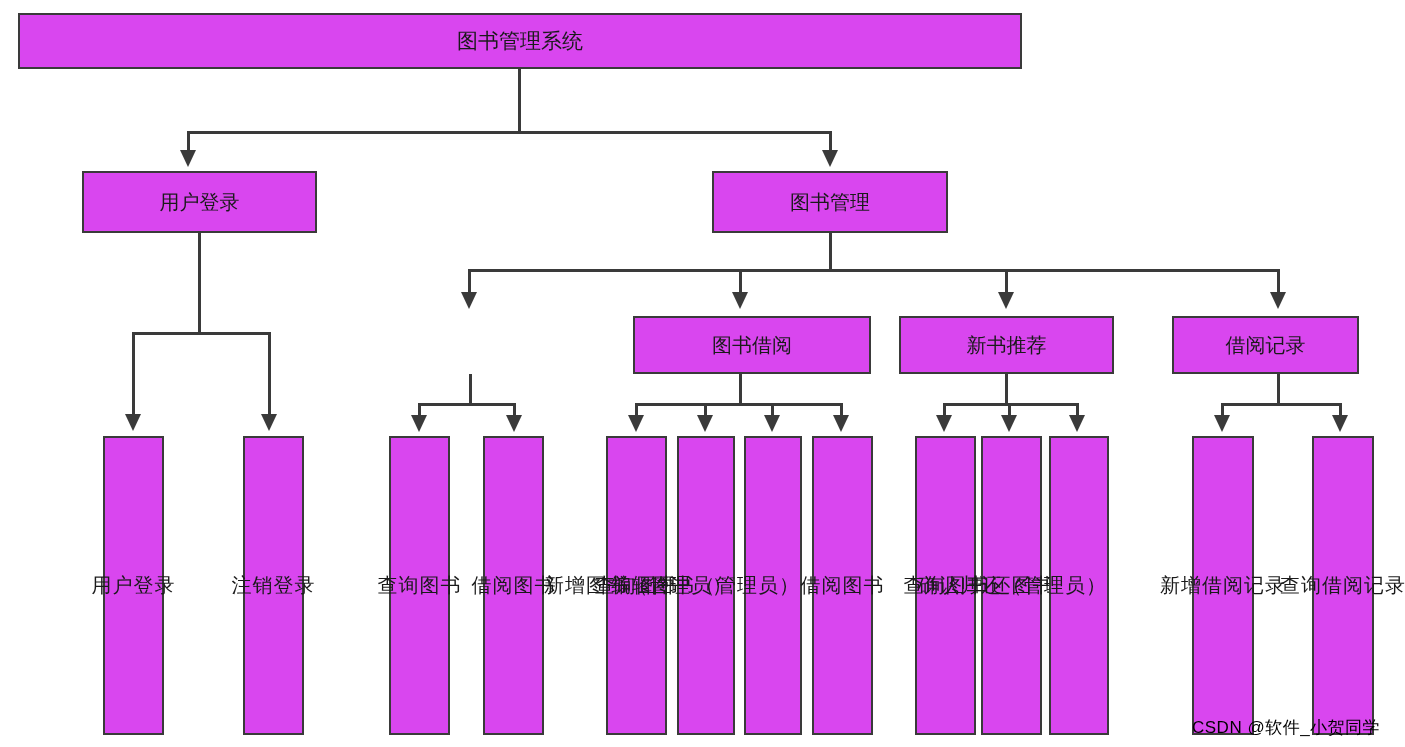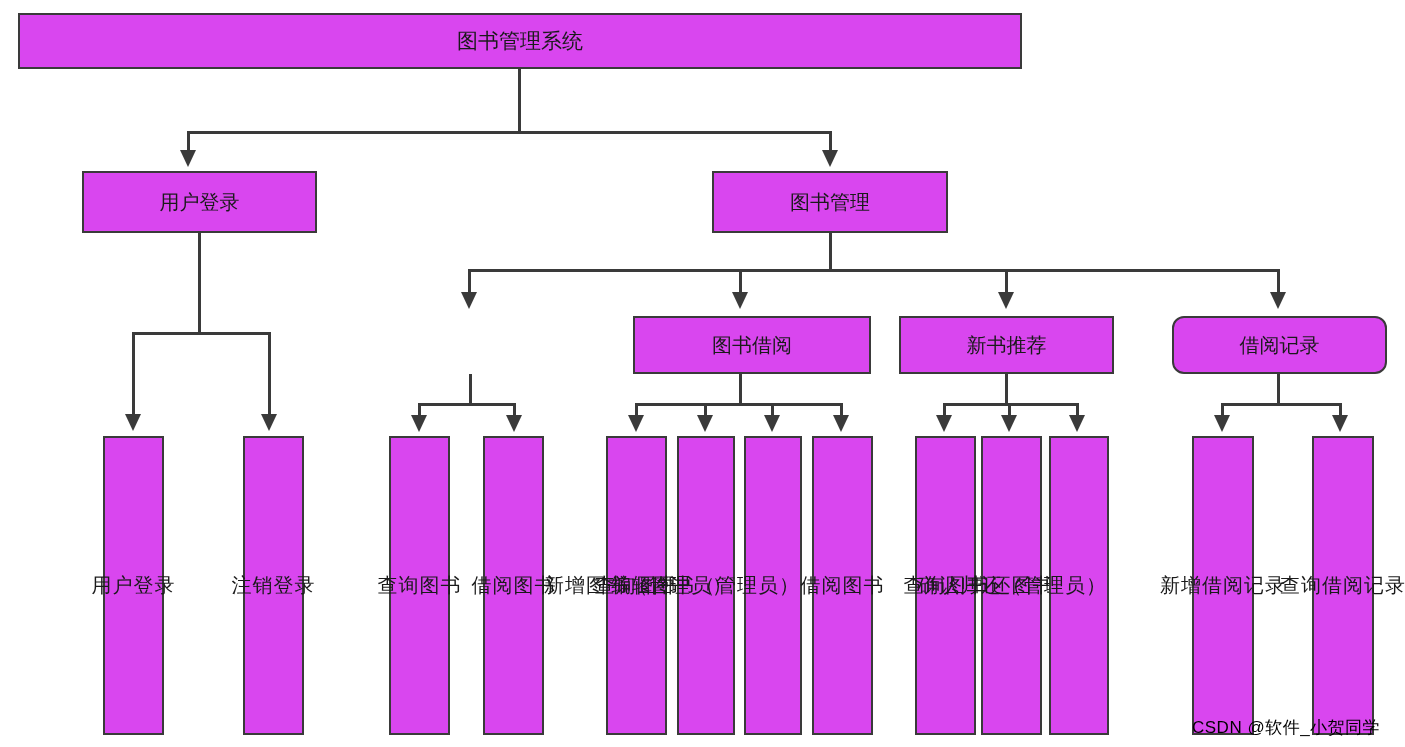--- a/index.html
+++ b/index.html
@@ -129,21 +129,21 @@
 
   <div class="conn v" style="left:1277px; top:269px; width:3px; height:25px;"></div>
   <div class="arrow" style="left:1270px; top:292px;"></div>
 
   <div class="node lvl3" style="left:633px; top:316px; width:238px; height:58px;">
     <span>图书借阅</span>
   </div>
   <div class="node lvl3" style="left:899px; top:316px; width:215px; height:58px;">
     <span>新书推荐</span>
   </div>
-  <div class="node lvl3" style="left:1172px; top:316px; width:215px; height:58px;border-radius:12px;">
+  <div class="node lvl3" style="left:1172px; top:316px; width:187px; height:58px;">
     <span>借阅记录</span>
   </div>
 
   <div class="conn v" style="left:469px; top:374px; width:3px; height:31px;"></div>
   <div class="conn h" style="left:418px; top:403px; width:98px; height:3px;"></div>
   <div class="conn v" style="left:418px; top:403px; width:3px; height:14px;"></div>
   <div class="arrow" style="left:411px; top:415px;"></div>
   <div class="conn v" style="left:513px; top:403px; width:3px; height:14px;"></div>
   <div class="arrow" style="left:506px; top:415px;"></div>
 

